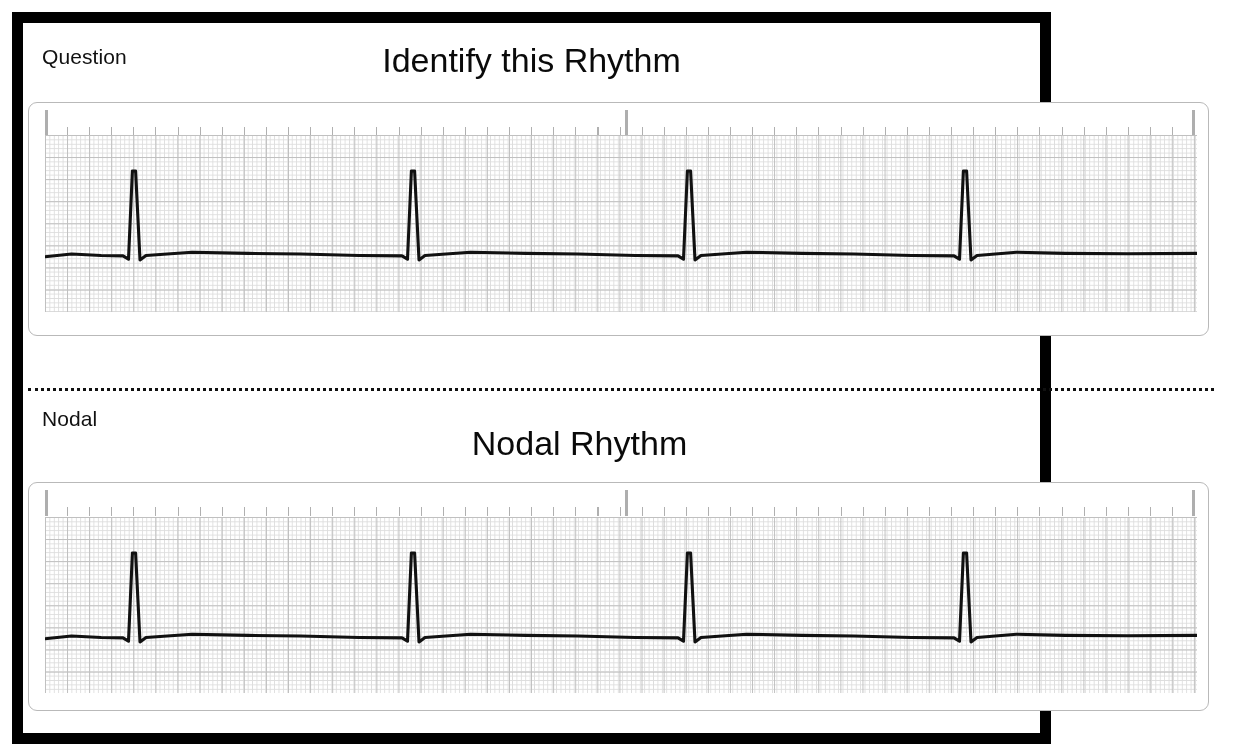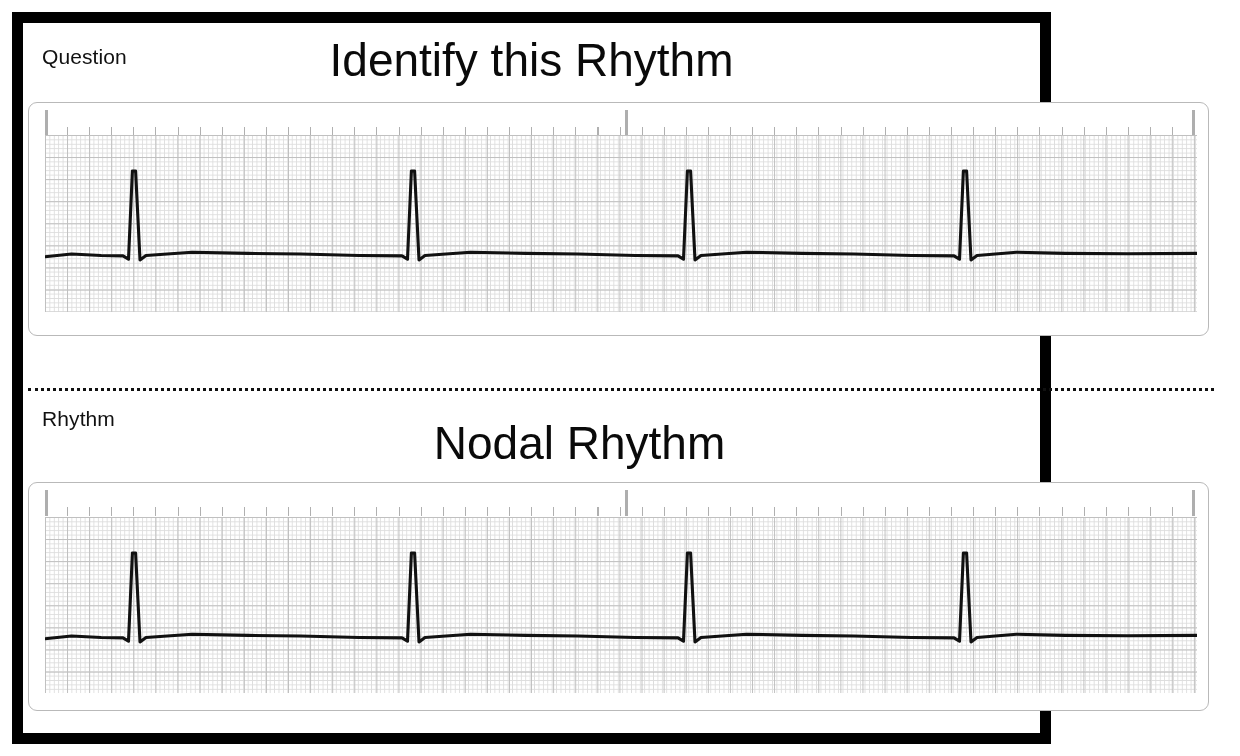--- a/index.html
+++ b/index.html
@@ -66,21 +66,21 @@
   }
   #question-caption { top: 21px; }
   #answer-caption   { top: 14px; }
 
   
   .heading {
     position: absolute;
     left: 0;
     width: 100%;
     text-align: center;
-    font-size: 46px;
+    font-size: 34px;
     line-height: 46px;
     font-weight: 400;
     color: #0a0a0a;
     white-space: nowrap;
   }
   #question-heading { top: 14px; }
   #answer-heading   { top: 28px; padding-left: 48px; }
 
   
   .ecg-card {
@@ -205,21 +205,21 @@
           </div>
 
         </div>
       </div>
     </div>
 
     <div id="section-divider"></div>
 
     <div class="section" id="answer-section">
 
-      <div class="caption" id="answer-caption">Rhythm</div>
+      <div class="caption" id="answer-caption">Nodal</div>
 
       <div class="heading" id="answer-heading">Nodal Rhythm</div>
 
       <div class="ecg-card" id="answer-ecg-card">
         <div class="ecg-stage">
 
           <div class="ecg-ruler">
             <div class="ruler-minor-ticks"></div>
             <div class="ruler-major-tick tick-left"></div>
             <div class="ruler-major-tick tick-middle"></div>

